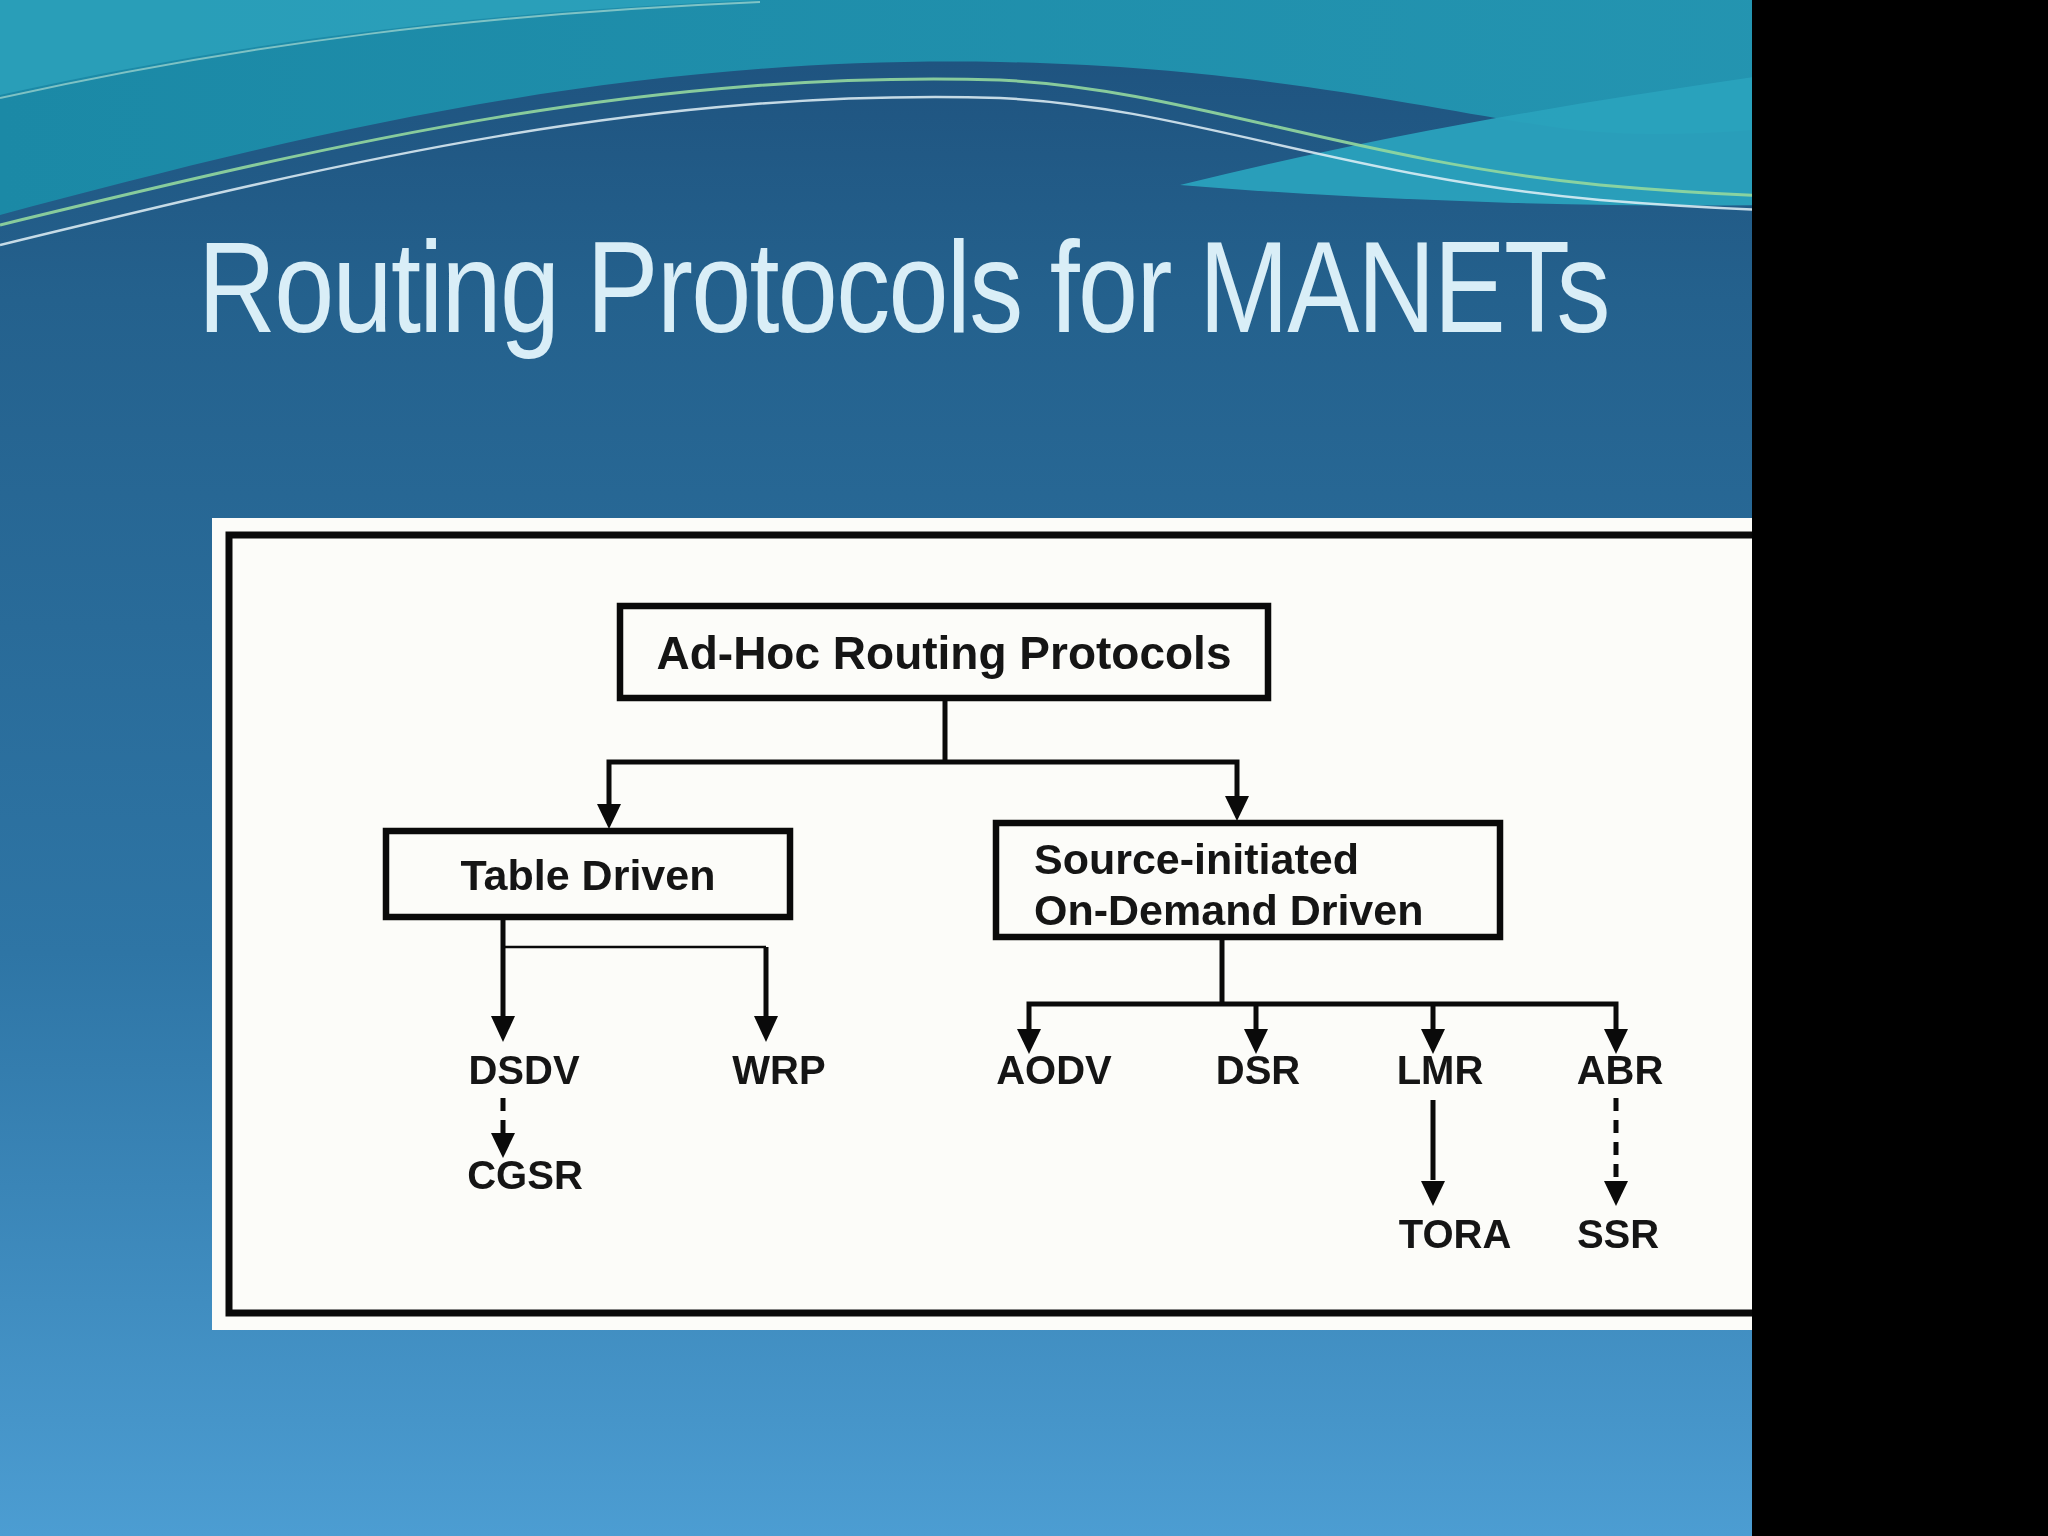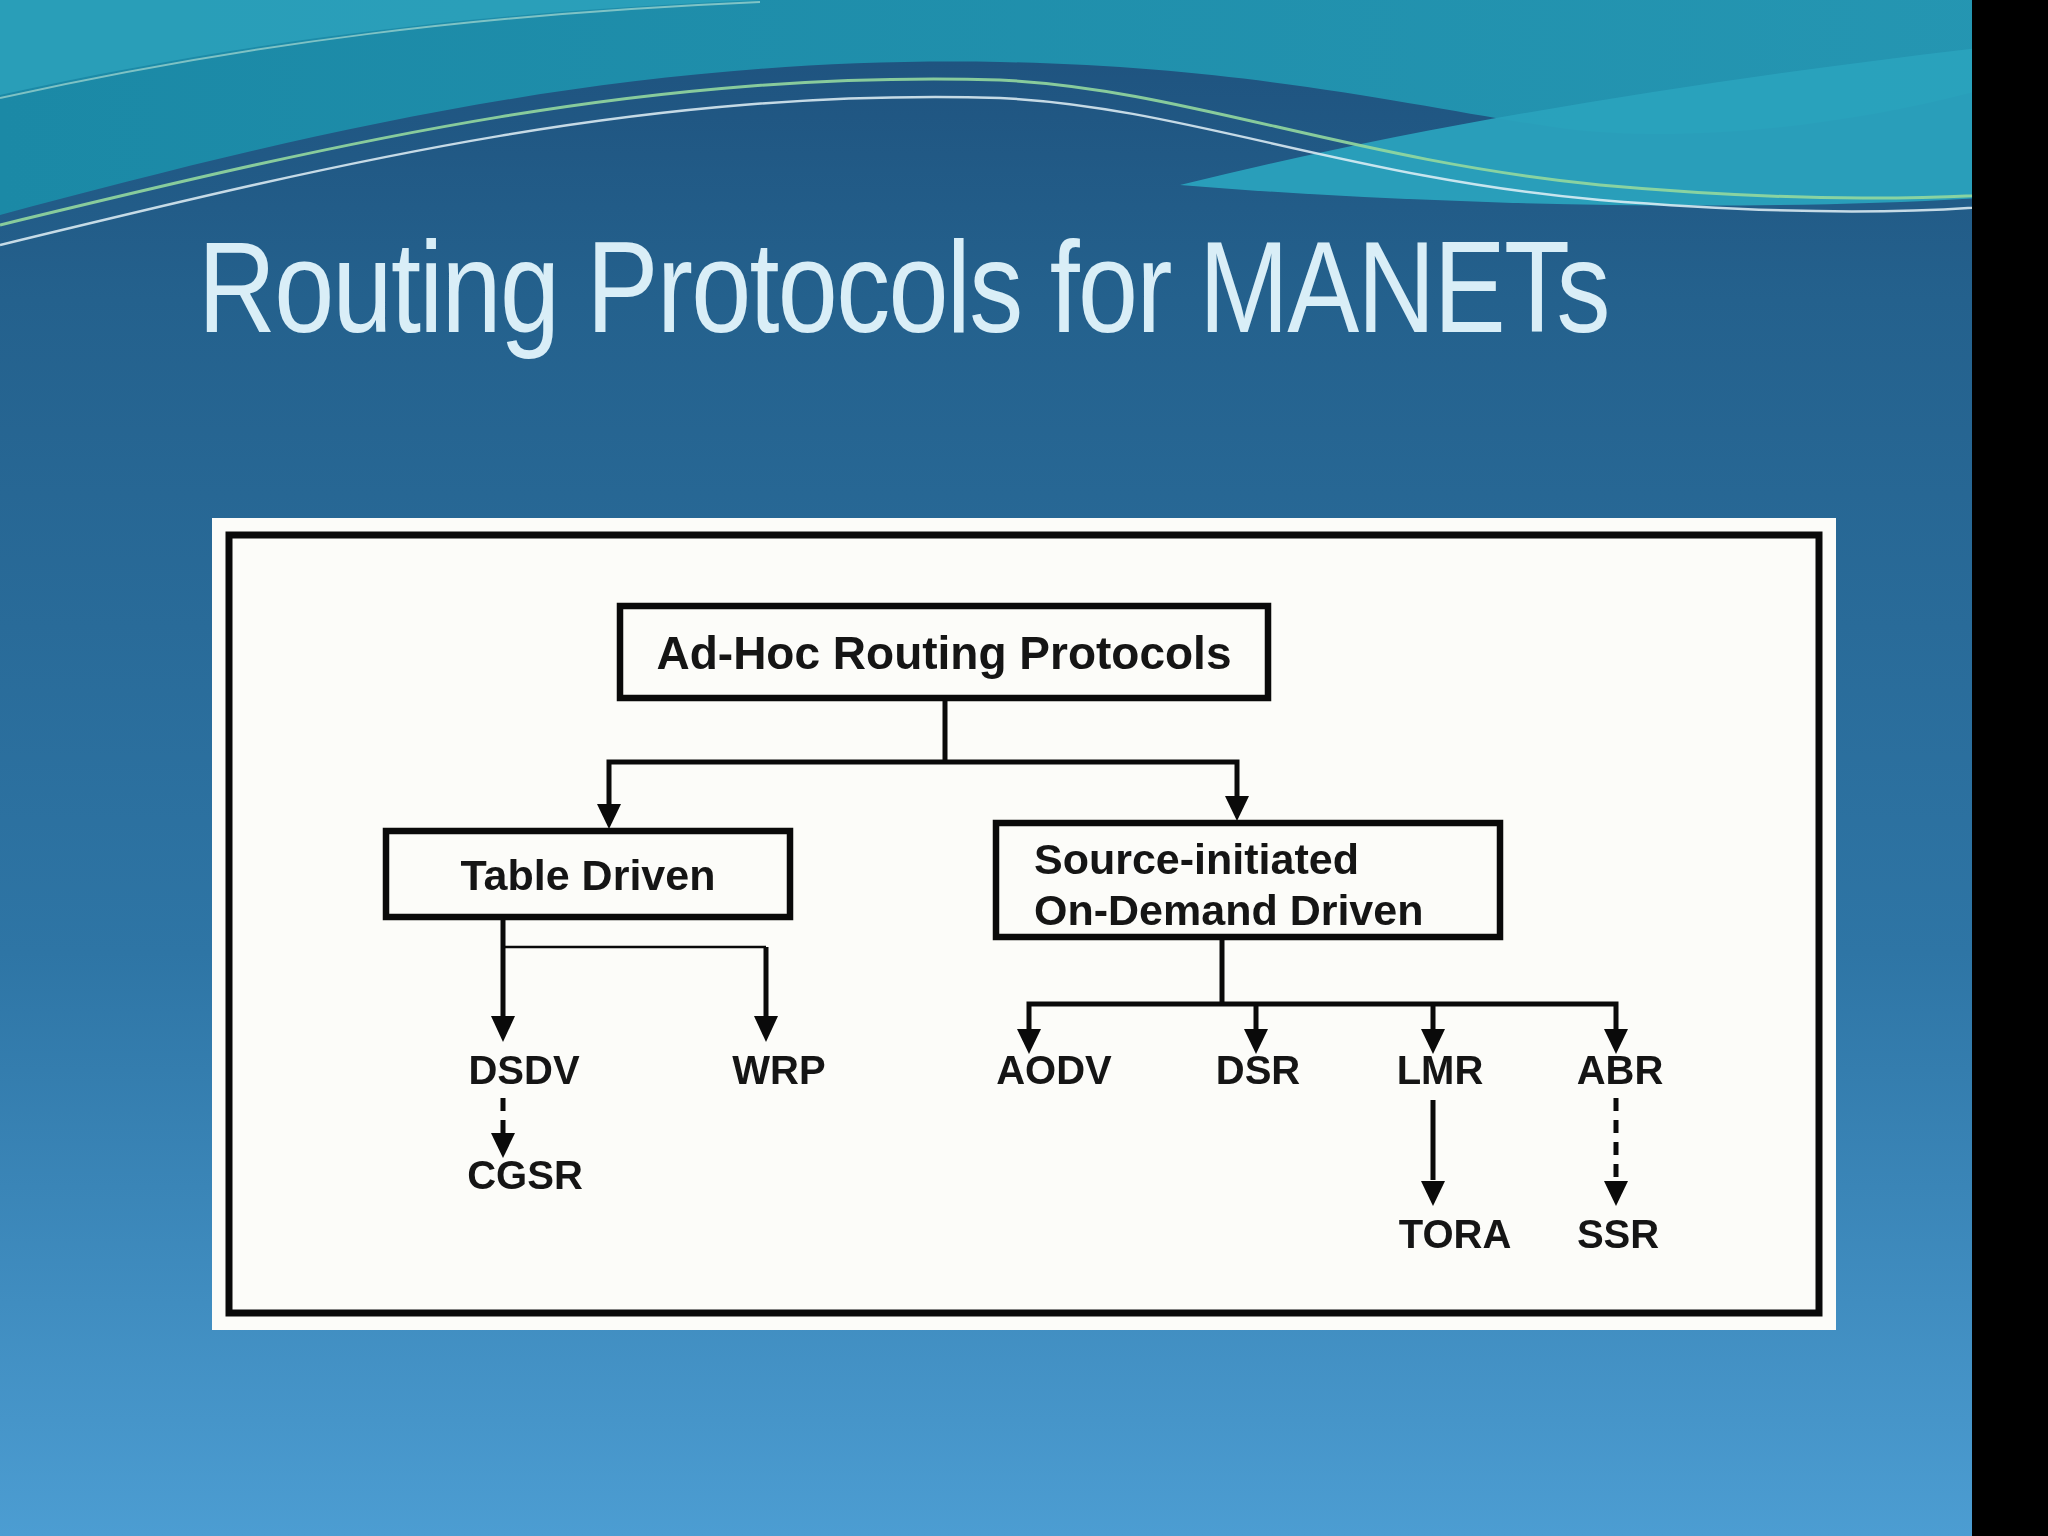--- a/index.html
+++ b/index.html
@@ -1,18 +1,18 @@
 <!DOCTYPE html>
 <html><head>
 <meta charset="utf-8">
 <style>
   html,body{margin:0;padding:0;background:#000;}
   .slide{
     position:relative;
-    width:1972px;height:1536px;
+    width:1752px;height:1536px;
     overflow:hidden;
     background:linear-gradient(180deg,#1f5480 0px,#24618d 300px,#2e75a5 62%,#4c9dd2 100%);
     font-family:"Liberation Sans",sans-serif;
   }
   .waves{position:absolute;left:0;top:0;}
   .slide-title{
     position:absolute;
     left:198px;top:222px;
     margin:0;
     font-size:130px;

